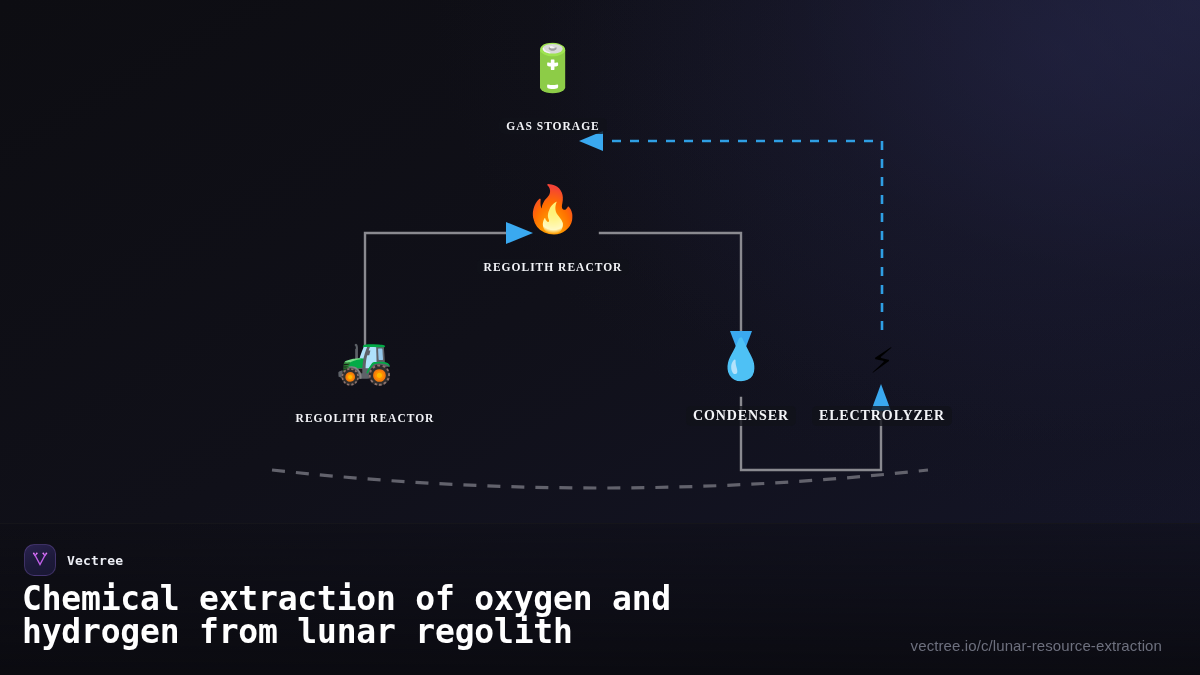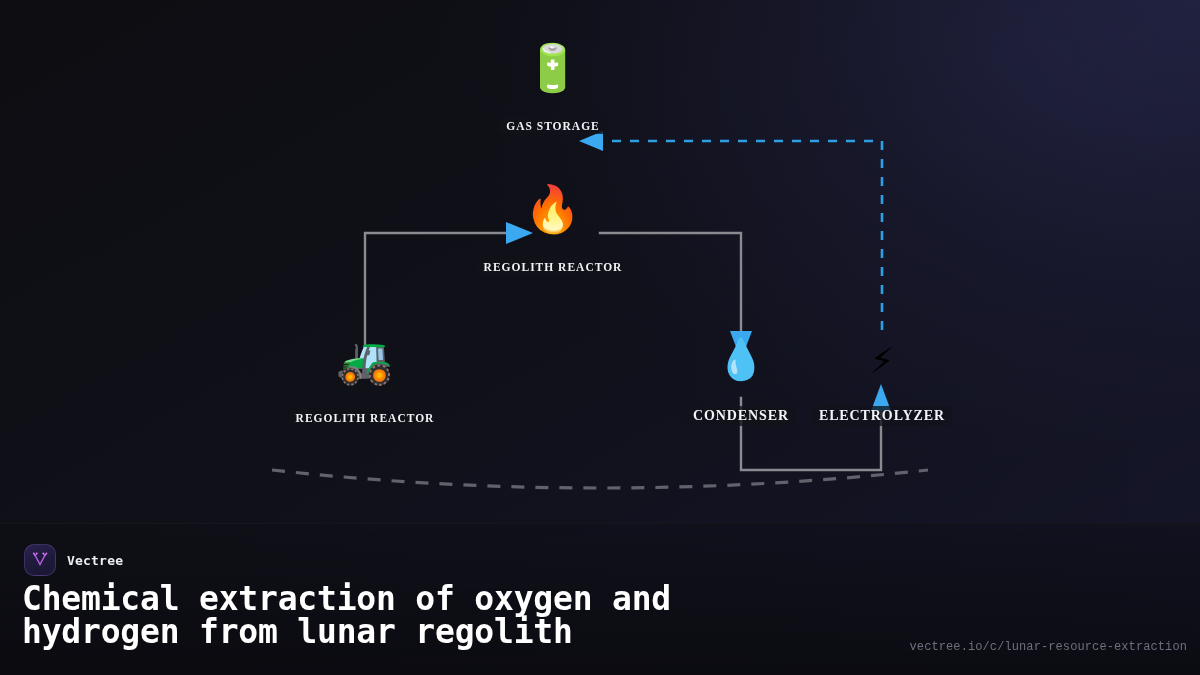--- a/index.html
+++ b/index.html
@@ -73,23 +73,23 @@
     position:absolute; left:22px; top:58px;
     font-family:"DejaVu Sans Mono", monospace;
     font-size:33px;
     font-weight:700;
     line-height:1.0;
     color:#ffffff;
     letter-spacing:-0.2px;
     white-space:pre-line;
   }
   #url {
-    position:absolute; right:13px; bottom:21px;
-    font-family:Liberation Mono, monospace;
-    font-size:12px;
+    position:absolute; right:38px; bottom:21px;
+    font-family:Liberation Sans, sans-serif;
+    font-size:15px;
     color:#6d707e;
     letter-spacing:0.1px;
   }
 </style>
 </head>
 <body>
 
 <div id="stage">
 
   <svg id="diagram" viewBox="0 0 1200 520">

